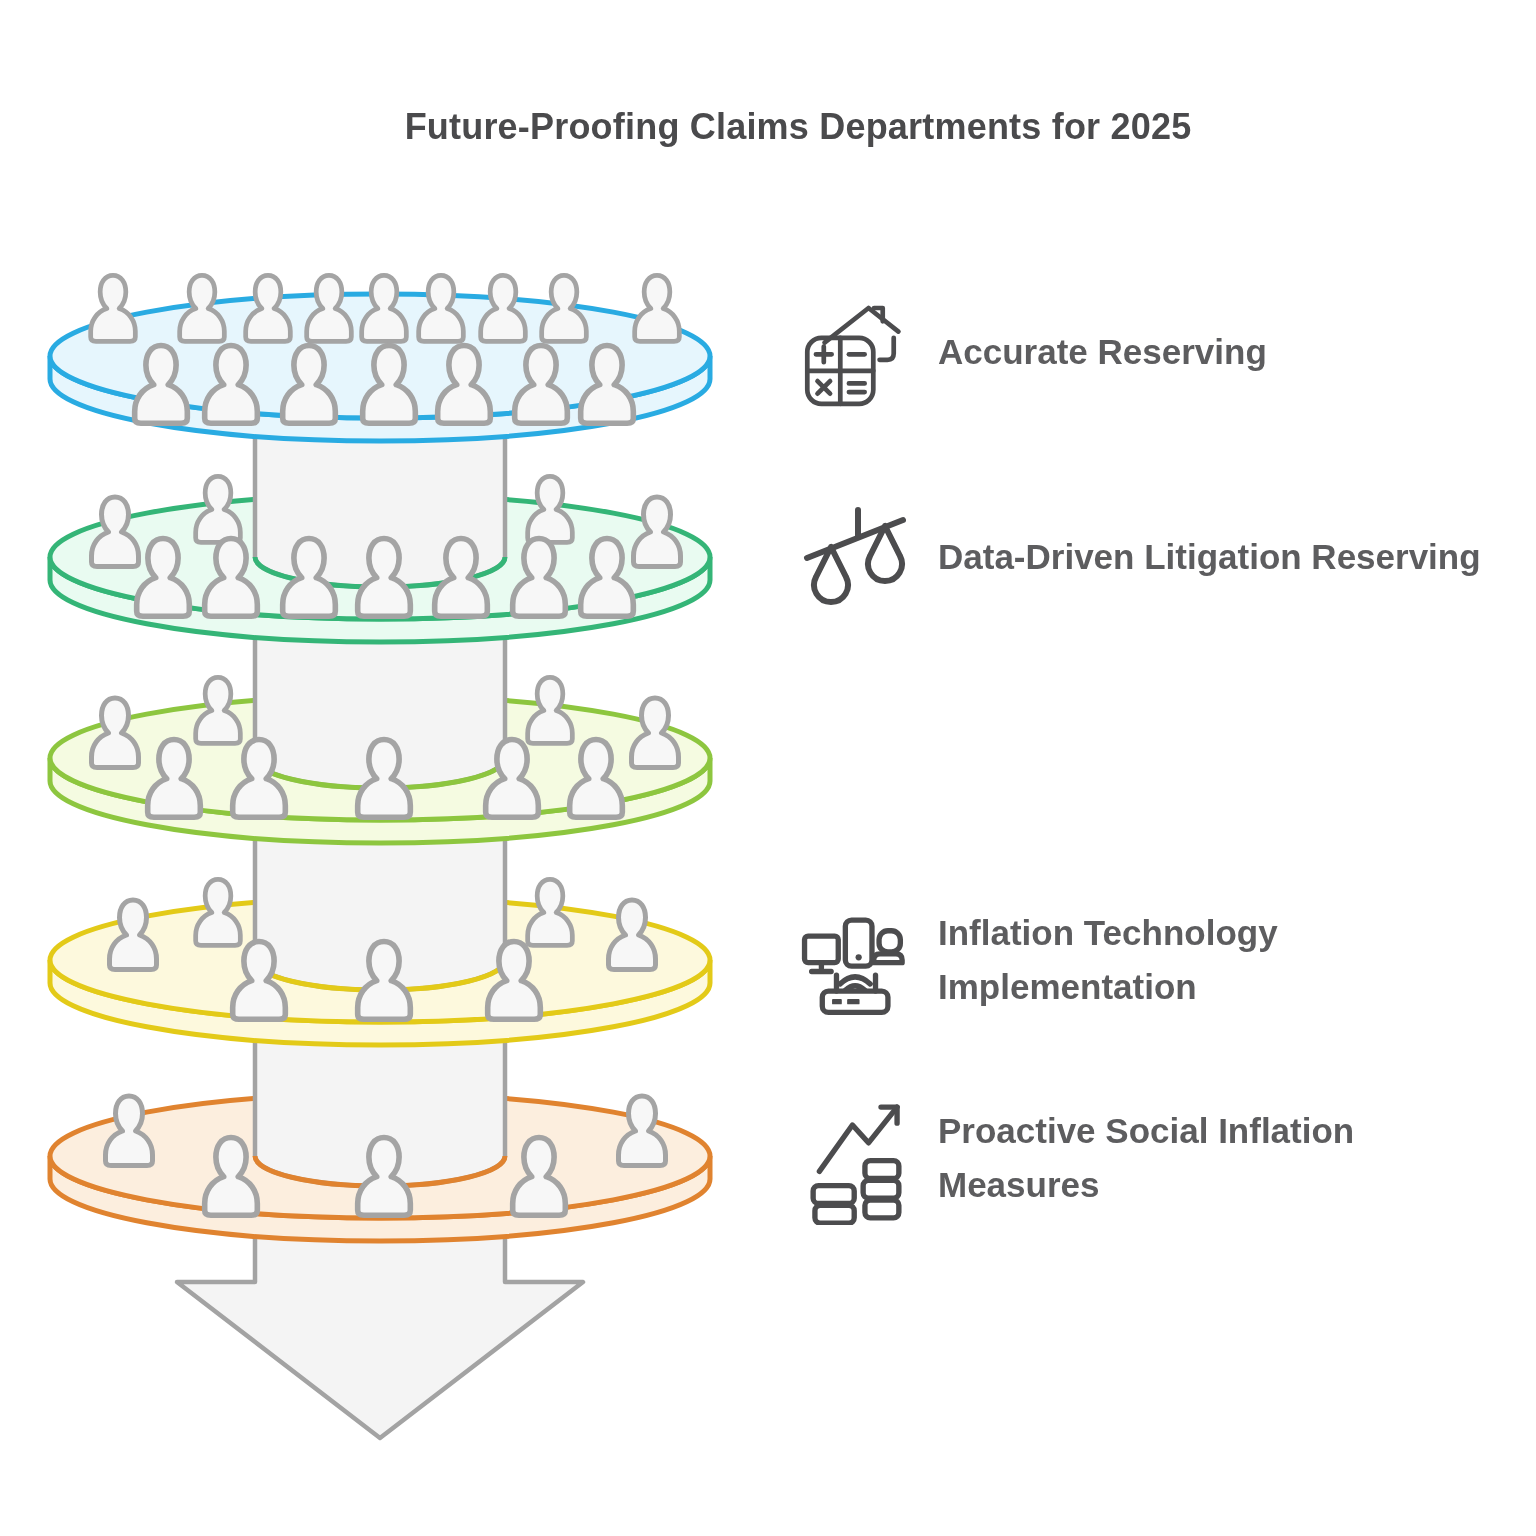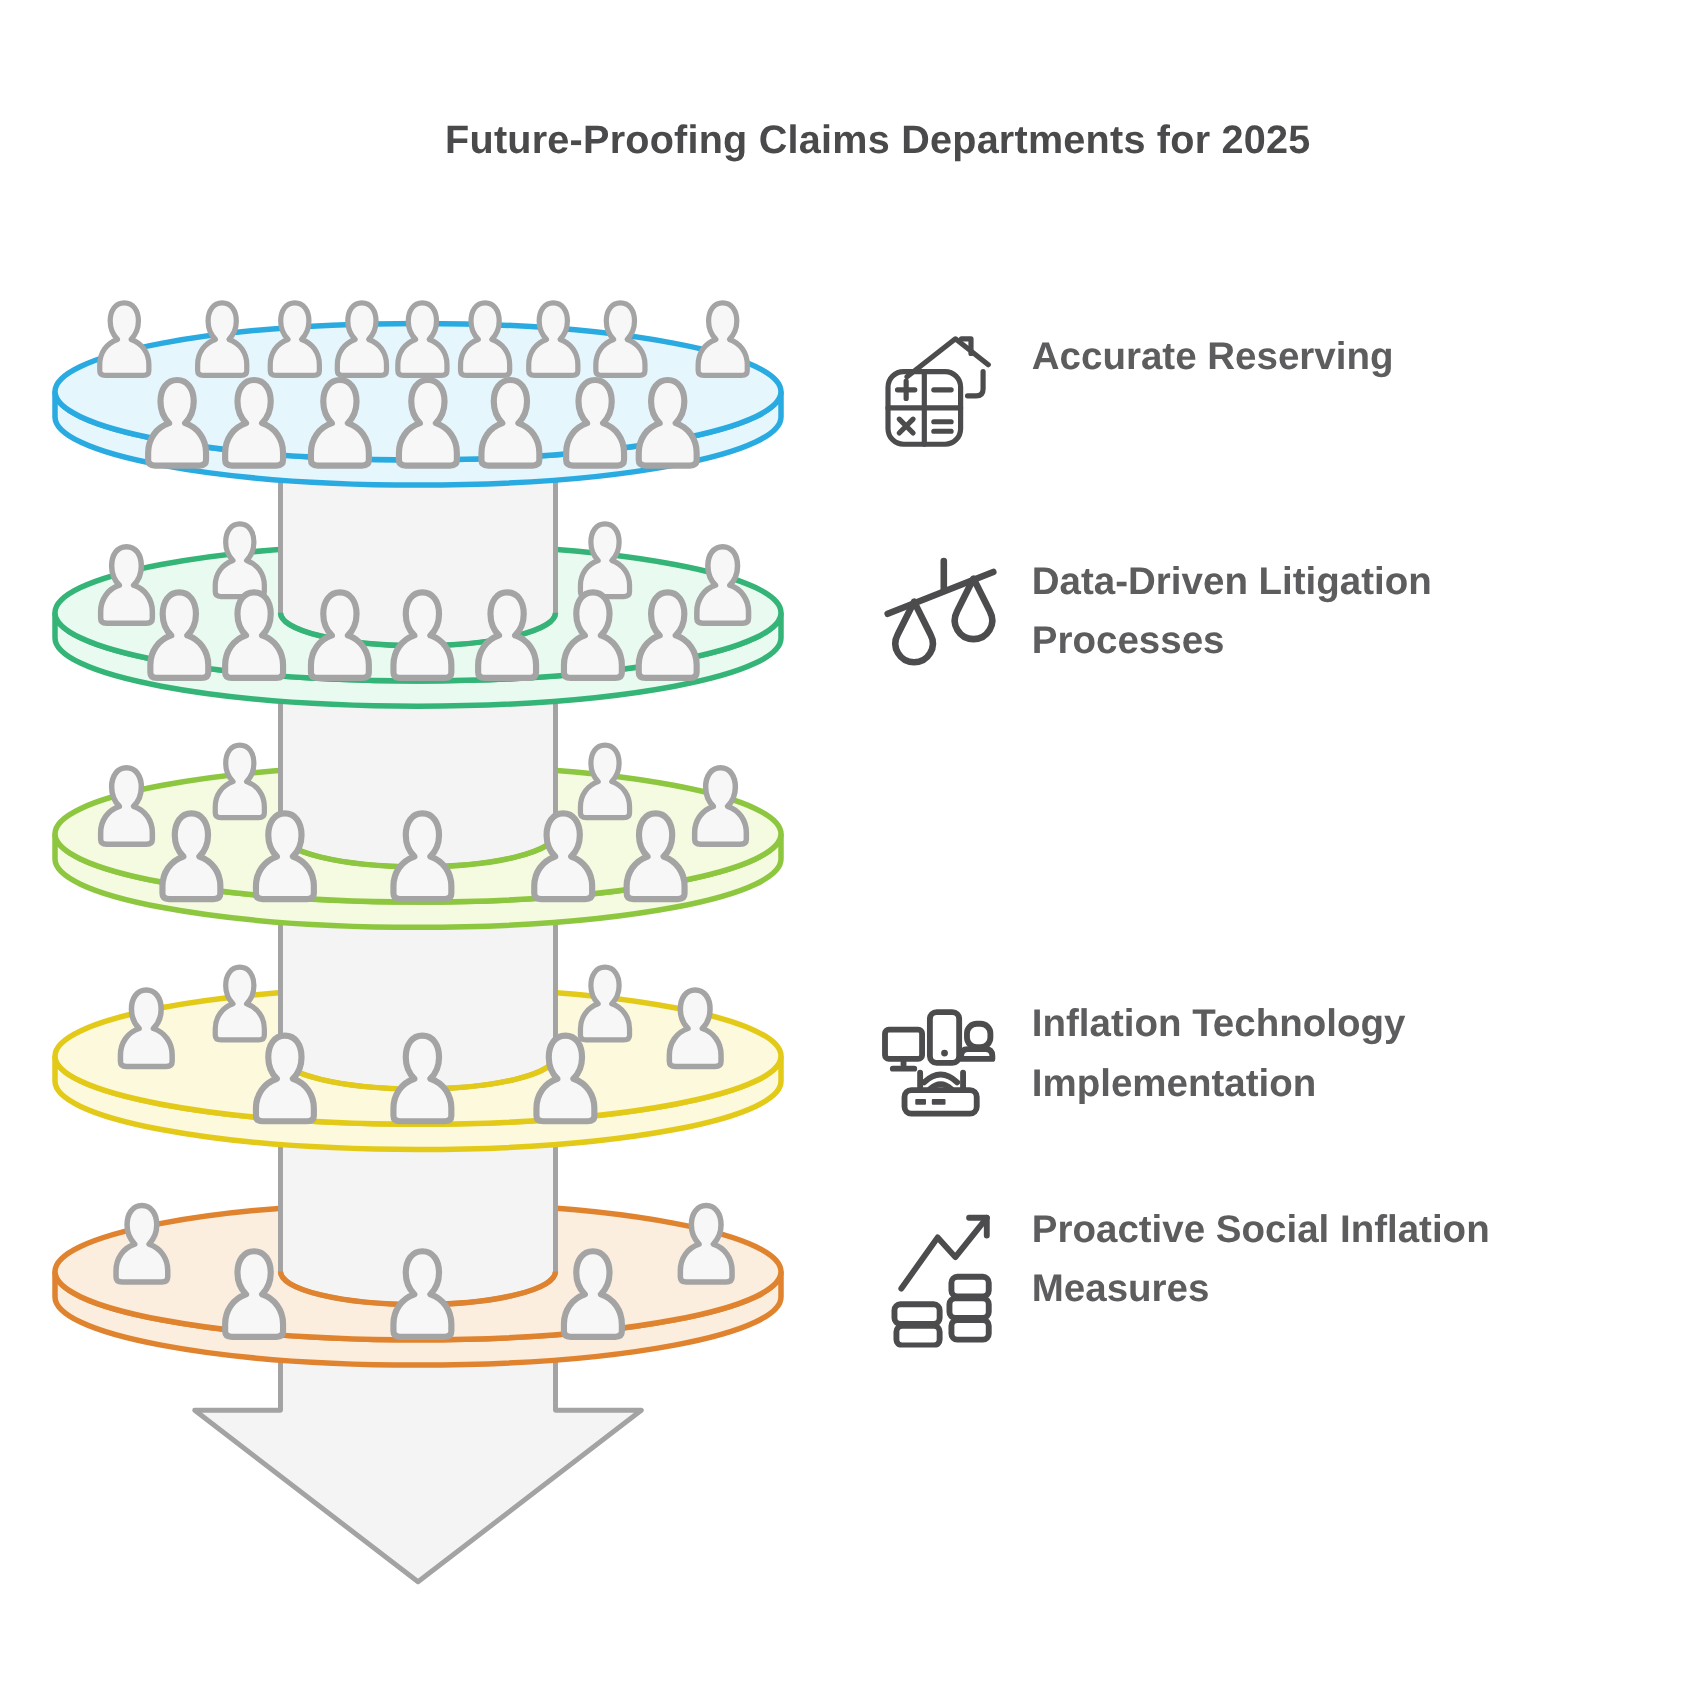--- a/index.html
+++ b/index.html
@@ -6,21 +6,21 @@
   .canvas{
     position:relative;width:1536px;height:1536px;background:#ffffff;overflow:hidden;
     font-family:"Liberation Sans", sans-serif;
   }
   .title{
     position:absolute;left:60px;right:0;top:106px;text-align:center;
     font-size:36px;font-weight:bold;color:#4a4a4c;letter-spacing:0.2px;
   }
   .funnel-svg{position:absolute;left:0;top:0;}
   .item{
-    position:absolute;left:800px;width:720px;display:flex;align-items:flex-start;gap:26px;
+    position:absolute;left:800px;width:720px;display:flex;align-items:center;gap:26px;
     transform:translateY(-50%);
   }
   .icon-box{width:112px;min-width:112px;display:flex;justify-content:center;align-items:center;}
   .label{
     font-size:35px;font-weight:bold;color:#5d5d5f;line-height:1.55;max-width:545px;
   }
   .ic{fill:none;stroke:#4c4c4e;stroke-width:6;stroke-linecap:round;stroke-linejoin:round;}
   .icf{fill:#4c4c4e;stroke:none;}
   .d1{fill:#e6f6fd;stroke:#29abe2;stroke-width:5;}
   .d2{fill:#e9fbf1;stroke:#34b577;stroke-width:5;}
@@ -164,21 +164,21 @@
 
   <div class="item" style="top:557px">
     <div class="icon-box">
       <svg width="110" height="110" viewBox="0 0 110 110">
         <path class="ic" d="M6,56 L102,18"></path>
         <path class="ic" d="M57,8 V34"></path>
         <path class="ic" d="M30,45 L15,75 A17,17 0 1 0 45,75 Z"></path>
         <path class="ic" d="M84,24 L69,54 A17,17 0 1 0 99,54 Z"></path>
       </svg>
     </div>
-    <div class="label">Data-Driven Litigation Processes</div>
+    <div class="label">Data-Driven Litigation Reserving</div>
   </div>
 
 
   <div class="item" style="top:960px">
     <div class="icon-box">
       <svg width="110" height="112" viewBox="0 0 124 126">
         <rect class="ic" x="4" y="36" width="38" height="30" rx="4"></rect>
         <path class="ic" d="M23,66 V72 M12,76 H34"></path>
         <rect class="ic" x="50" y="18" width="30" height="52" rx="7"></rect>
         <circle class="icf" cx="65" cy="60" r="3.5"></circle>

